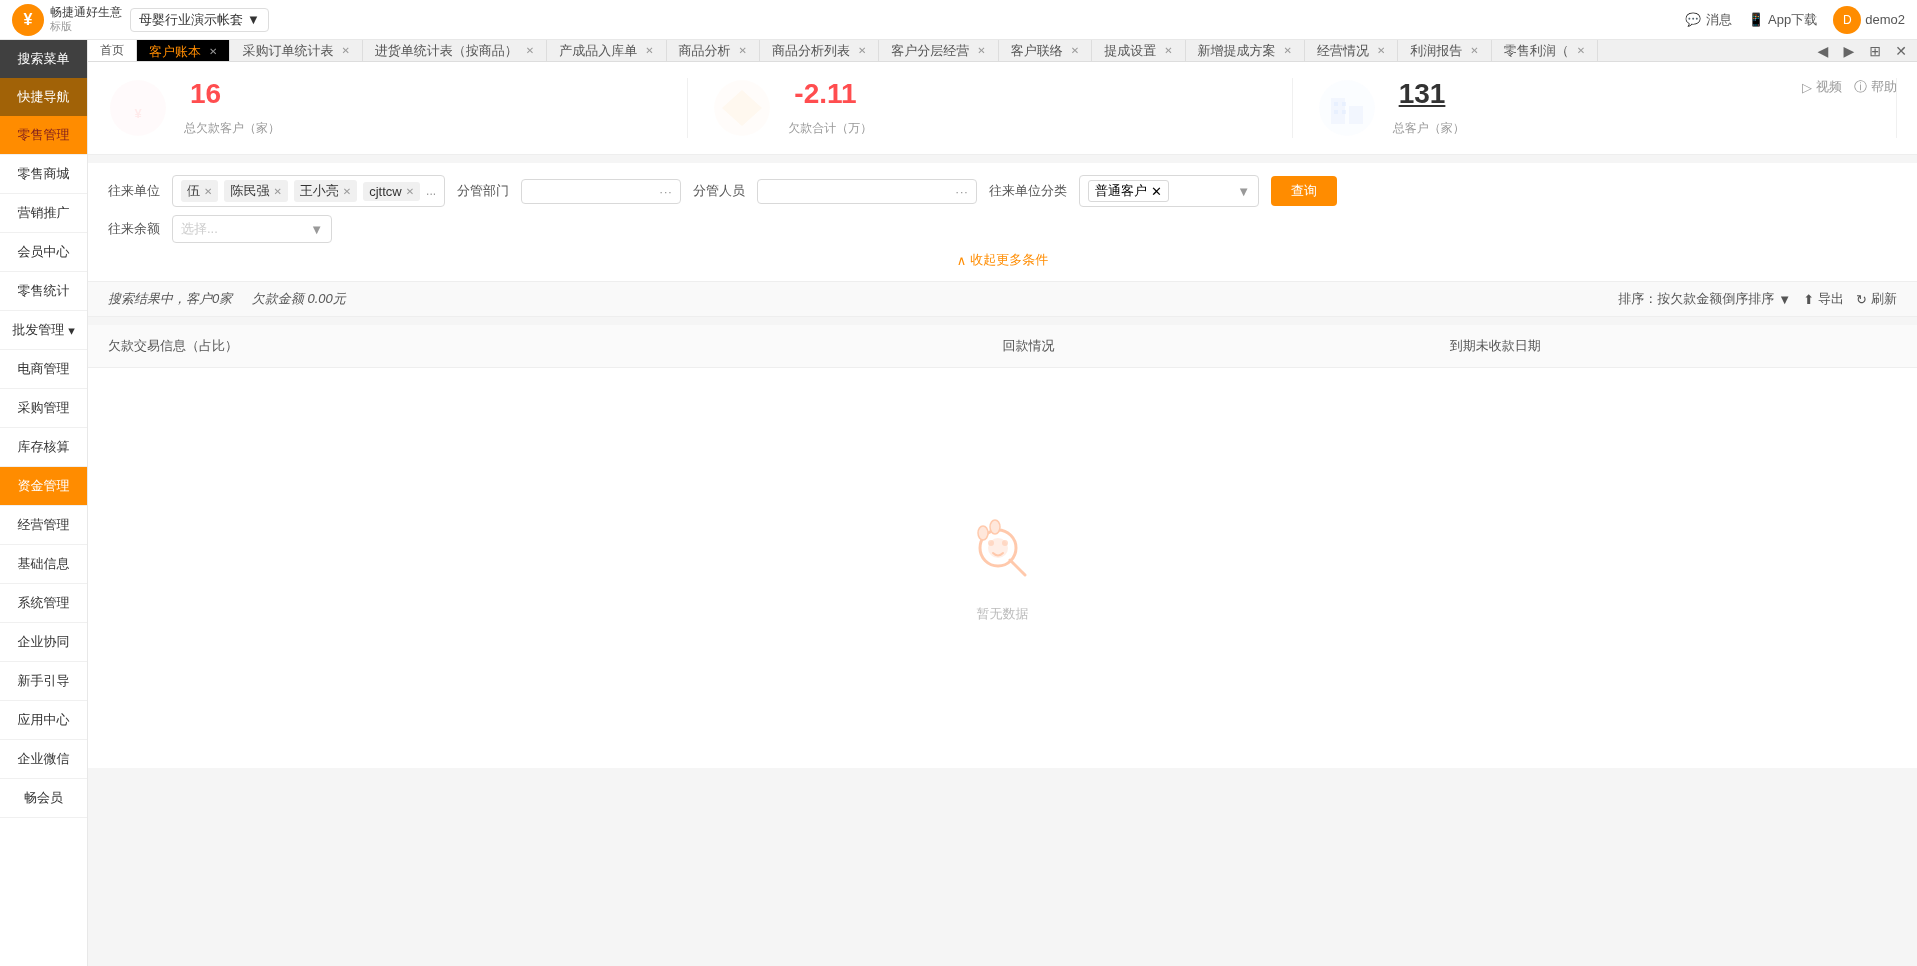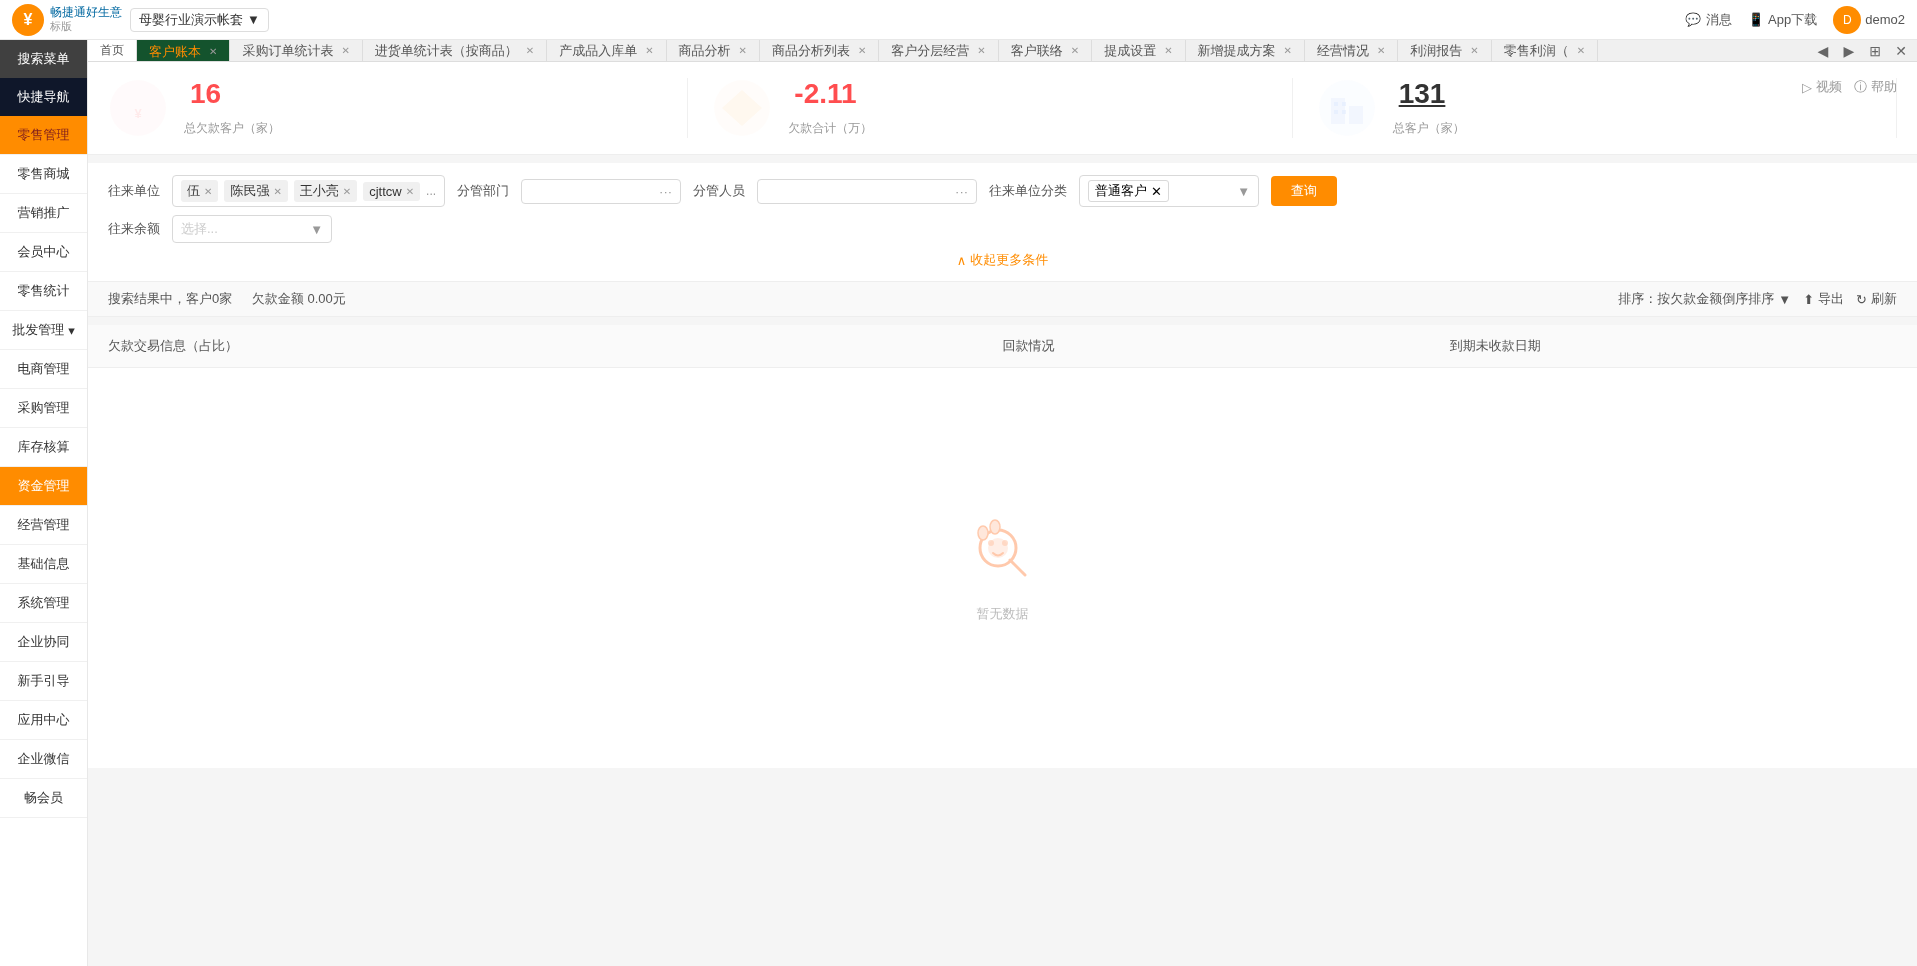--- a/index.html
+++ b/index.html
@@ -12,34 +12,34 @@
       display: flex;
       align-items: center;
       padding: 0 12px;
       border-bottom: 1px solid #e8e8e8;
       justify-content: space-between;
       flex-shrink: 0;
     }
     .top-bar-left { display: flex; align-items: center; gap: 8px; }
     .logo-area { display: flex; align-items: center; gap: 6px; }
     .logo-icon { width: 32px; height: 32px; background: #ff8c00; border-radius: 50%; display: flex; align-items: center; justify-content: center; color: #fff; font-size: 16px; font-weight: bold; }
-    .logo-text { font-size: 12px; color: #0369a1; line-height: 1.2; }
+    .logo-text { font-size: 12px; color: #404040; line-height: 1.2; }
     .logo-sub { font-size: 11px; color: #999; }
     .top-bar-right { display: flex; align-items: center; gap: 16px; }
     .top-bar-btn { display: flex; align-items: center; gap: 4px; color: #555; cursor: pointer; font-size: 13px; }
     .dropdown-select { display: flex; align-items: center; gap: 4px; border: 1px solid #ddd; border-radius: 4px; padding: 2px 8px; cursor: pointer; font-size: 13px; color: #333; }
     .avatar { width: 28px; height: 28px; border-radius: 50%; background: #ff8c00; display: flex; align-items: center; justify-content: center; color: #fff; font-size: 12px; }
 
     
     .main-layout { display: flex; flex: 1; overflow: hidden; }
 
     
     .sidebar { width: 88px; background: #fff; border-right: 1px solid #e8e8e8; display: flex; flex-direction: column; overflow-y: auto; flex-shrink: 0; }
     .sidebar-search { background: #404040; color: #fff; padding: 10px 0; text-align: center; cursor: pointer; font-size: 13px; }
-    .sidebar-nav { background: #0f172a; color: #fff; padding: 10px 0; text-align: center; cursor: pointer; font-size: 13px; }
+    .sidebar-nav { background: #a16207; color: #fff; padding: 10px 0; text-align: center; cursor: pointer; font-size: 13px; }
     .sidebar-item { padding: 10px 0; text-align: center; cursor: pointer; font-size: 13px; color: #333; border-bottom: 1px solid #f0f0f0; }
     .sidebar-item.active { background: #ff8c00; color: #7f1d1d; }
     .sidebar-item-with-arrow { display: flex; align-items: center; justify-content: center; gap: 4px; }
 
     
     .content-area { flex: 1; display: flex; flex-direction: column; overflow: hidden; }
 
     
     .tab-bar {
       background: #f0f0f0;
@@ -56,21 +56,21 @@
       padding: 0 12px;
       height: 34px;
       cursor: pointer;
       font-size: 12px;
       color: #555;
       border-right: 1px solid #ddd;
       white-space: nowrap;
       background: #f0f0f0;
       gap: 4px;
     }
-    .tab-item.active { background: #14532d; color: #ff8c00; border-top: 2px solid #ff8c00; }
+    .tab-item.active { background: #000000; color: #ff8c00; border-top: 2px solid #ff8c00; }
     .tab-item .tab-close { color: #999; font-size: 10px; cursor: pointer; margin-left: 4px; }
     .tab-home { padding: 0 12px; height: 34px; display: flex; align-items: center; cursor: pointer; font-size: 12px; color: #555; border-right: 1px solid #ddd; background: #fff; }
     .tab-controls { margin-left: auto; display: flex; align-items: center; gap: 2px; padding: 0 4px; }
     .tab-control-btn { width: 24px; height: 24px; display: flex; align-items: center; justify-content: center; cursor: pointer; color: #666; font-size: 14px; }
 
     
     .page-content { flex: 1; overflow-y: auto; background: #f5f5f5; padding: 0; }
 
     
     .stats-row {
@@ -124,21 +124,21 @@
     
     .search-result-bar {
       background: #f9f9f9;
       padding: 8px 20px;
       display: flex;
       align-items: center;
       justify-content: space-between;
       border-bottom: 1px solid #eee;
     }
     .result-info { font-size: 13px; color: #555; }
-    .result-info span { margin-right: 16px; }
+    .result-info span { margin-right: 16px; font-style: italic; }
     .result-actions { display: flex; align-items: center; gap: 12px; }
     .sort-select { display: flex; align-items: center; gap: 4px; font-size: 12px; color: #555; cursor: pointer; }
     .action-btn { display: flex; align-items: center; gap: 4px; font-size: 12px; color: #555; cursor: pointer; }
     .query-btn {
       background: #ff8c00;
       color: #fff;
       border: none;
       border-radius: 4px;
       padding: 6px 20px;
       cursor: pointer;

